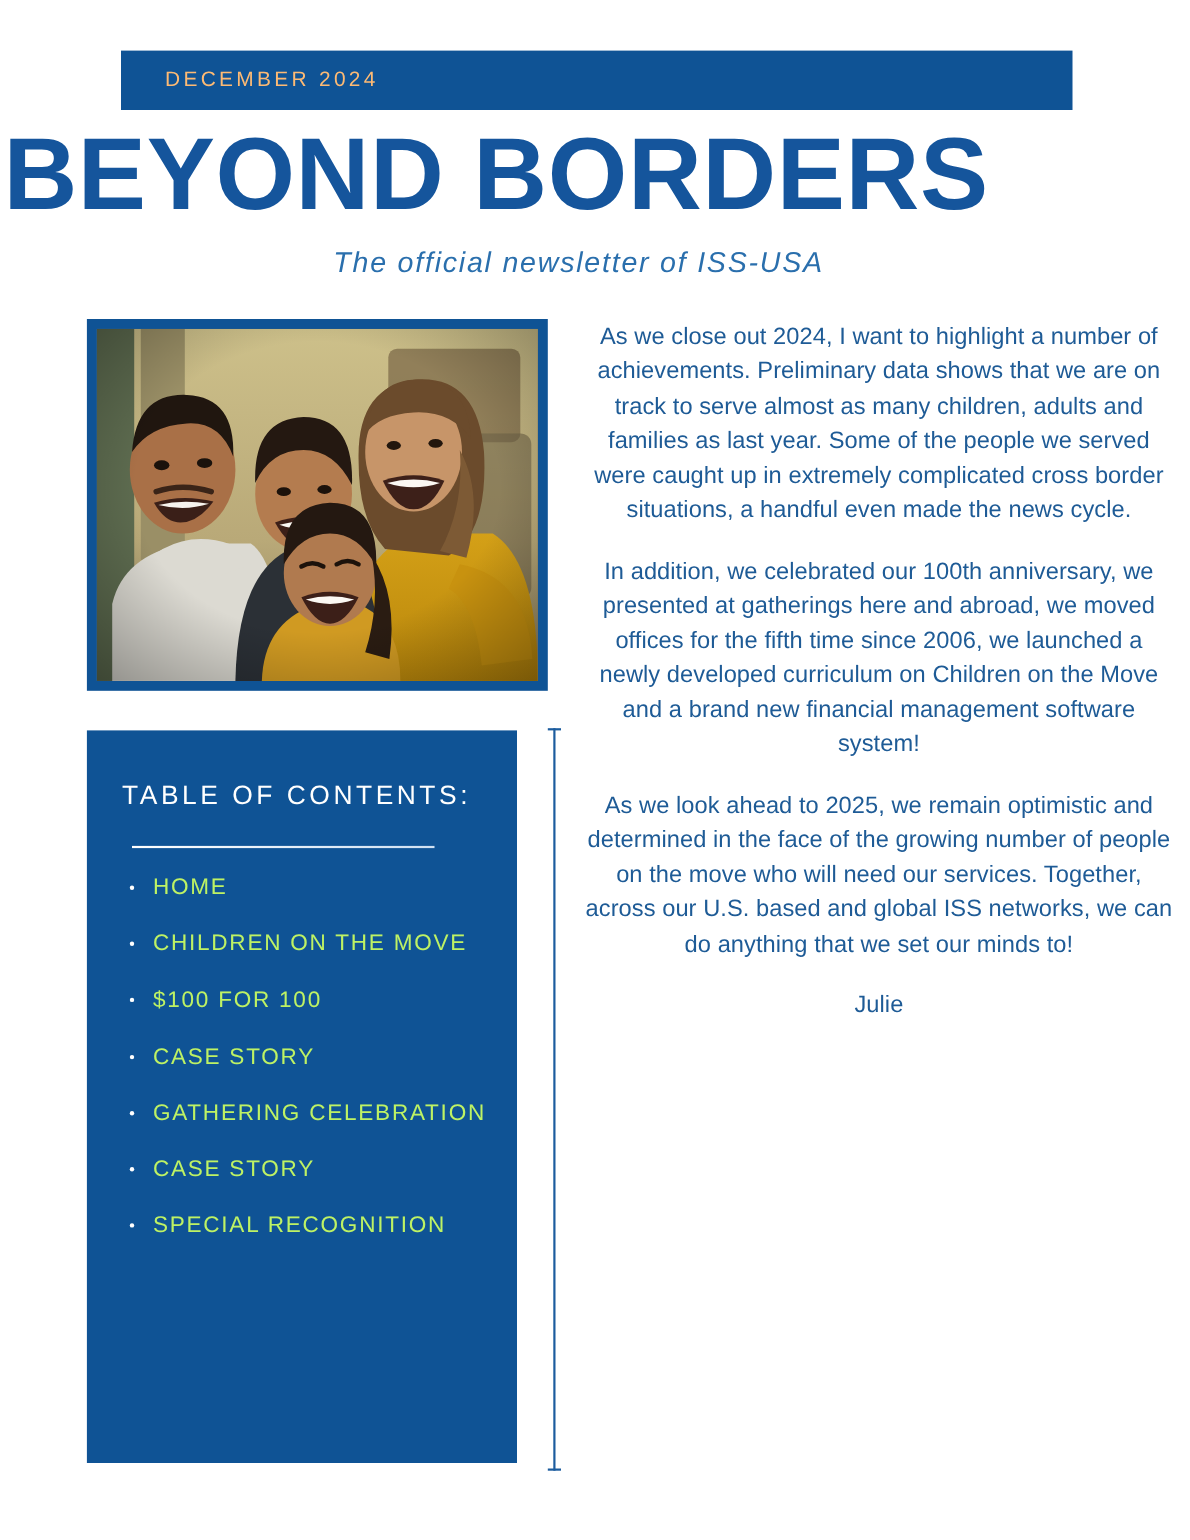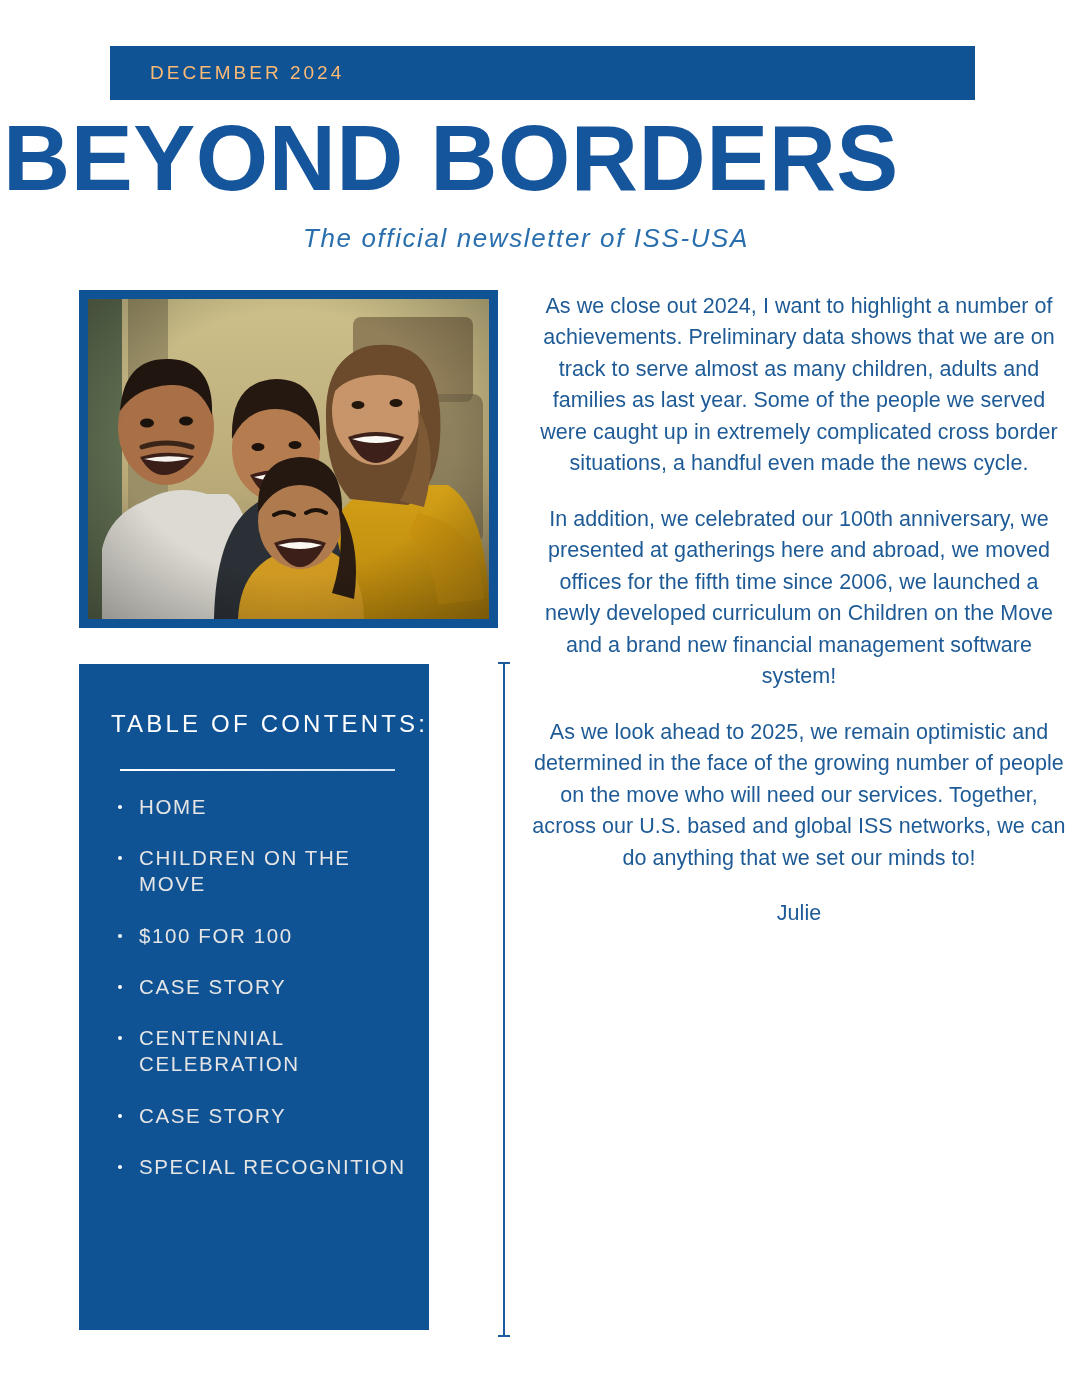--- a/index.html
+++ b/index.html
@@ -83,21 +83,21 @@
     overflow: hidden;
     background: #6e6a5a;
   }
   .photo svg { display: block; width: 100%; height: 100%; }
 
   
   .toc-box {
     position: absolute;
     left: 79px;
     top: 664px;
-    width: 350px;
+    width: 391px;
     height: 666px;
     background: #0f5395;
     box-sizing: border-box;
   }
   .toc-title {
     position: absolute;
     left: 32px;
     top: 46px;
     color: #ffffff;
     font-size: 24px;
@@ -118,21 +118,21 @@
     left: 30px;
     top: 130px;
     right: 16px;
     margin: 0;
     padding: 0;
     list-style: none;
   }
   .toc-item {
     position: relative;
     padding-left: 30px;
-    color: #e5e5e5;
+    color: #bef264;
     font-size: 20.5px;
     letter-spacing: 1.6px;
     line-height: 1.28;
     margin-bottom: 25px;
   }
   .toc-item::before {
     content: "";
     position: absolute;
     left: 9px;
     top: 11px;
@@ -273,21 +273,21 @@
 </div>
 
 <div class="toc-box">
   <div class="toc-title">TABLE OF CONTENTS:</div>
   <div class="toc-rule"></div>
   <ul class="toc-list">
     <li class="toc-item">HOME</li>
     <li class="toc-item">CHILDREN ON THE MOVE</li>
     <li class="toc-item">$100 FOR 100</li>
     <li class="toc-item">CASE STORY</li>
-    <li class="toc-item">CENTENNIAL CELEBRATION</li>
+    <li class="toc-item">GATHERING CELEBRATION</li>
     <li class="toc-item">CASE STORY</li>
     <li class="toc-item">SPECIAL RECOGNITION</li>
   </ul>
 </div>
 
 <div class="divider">
   <div class="cap-top"></div>
   <div class="stem"></div>
   <div class="cap-bottom"></div>
 </div>

